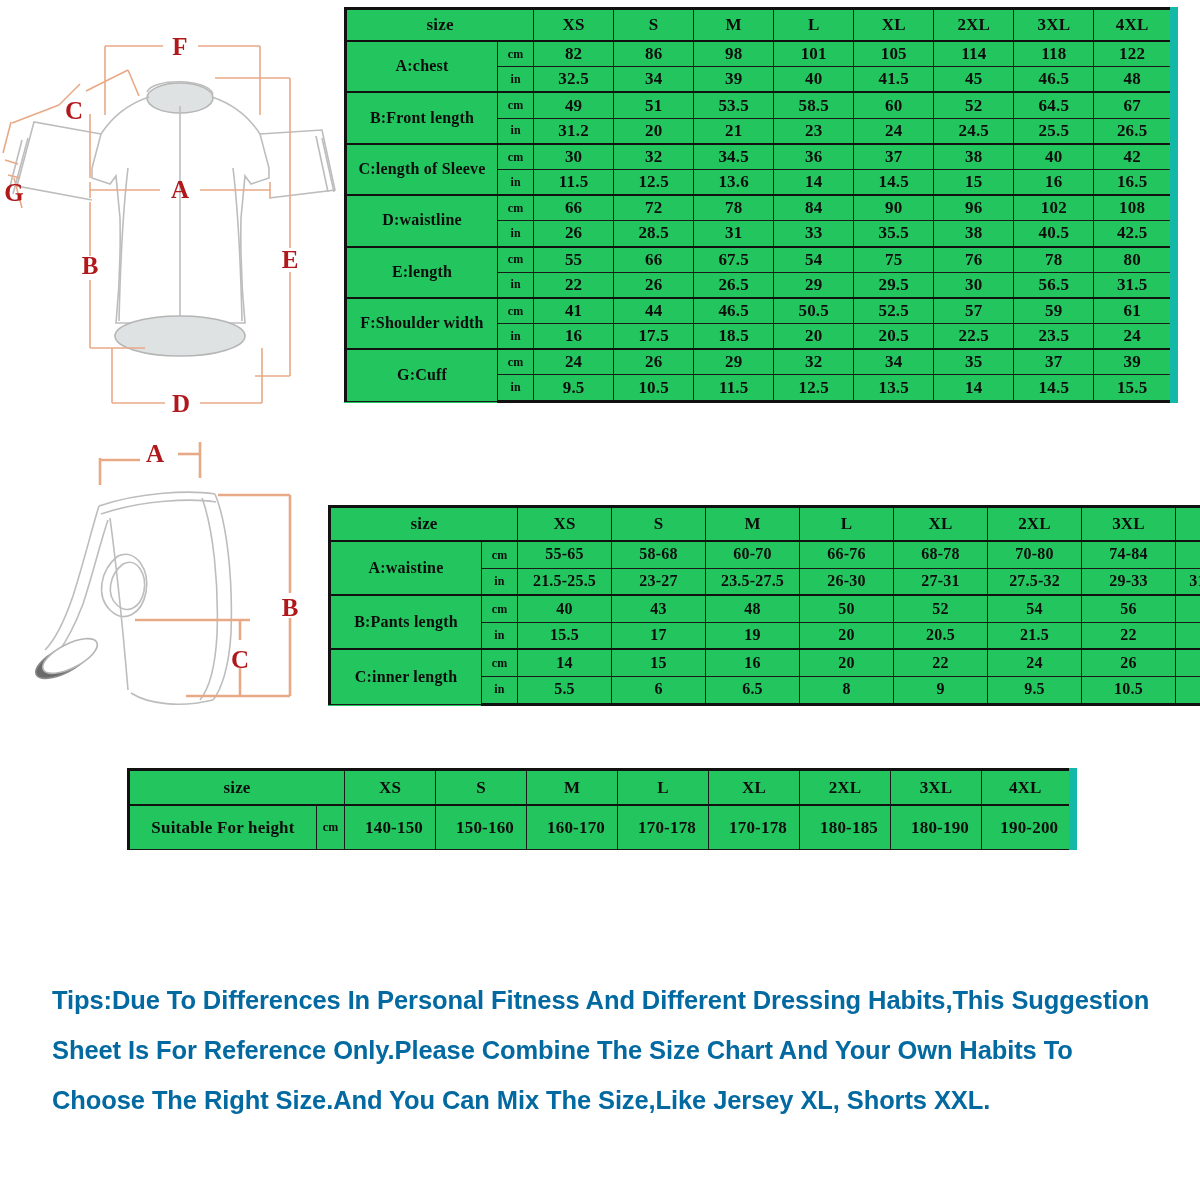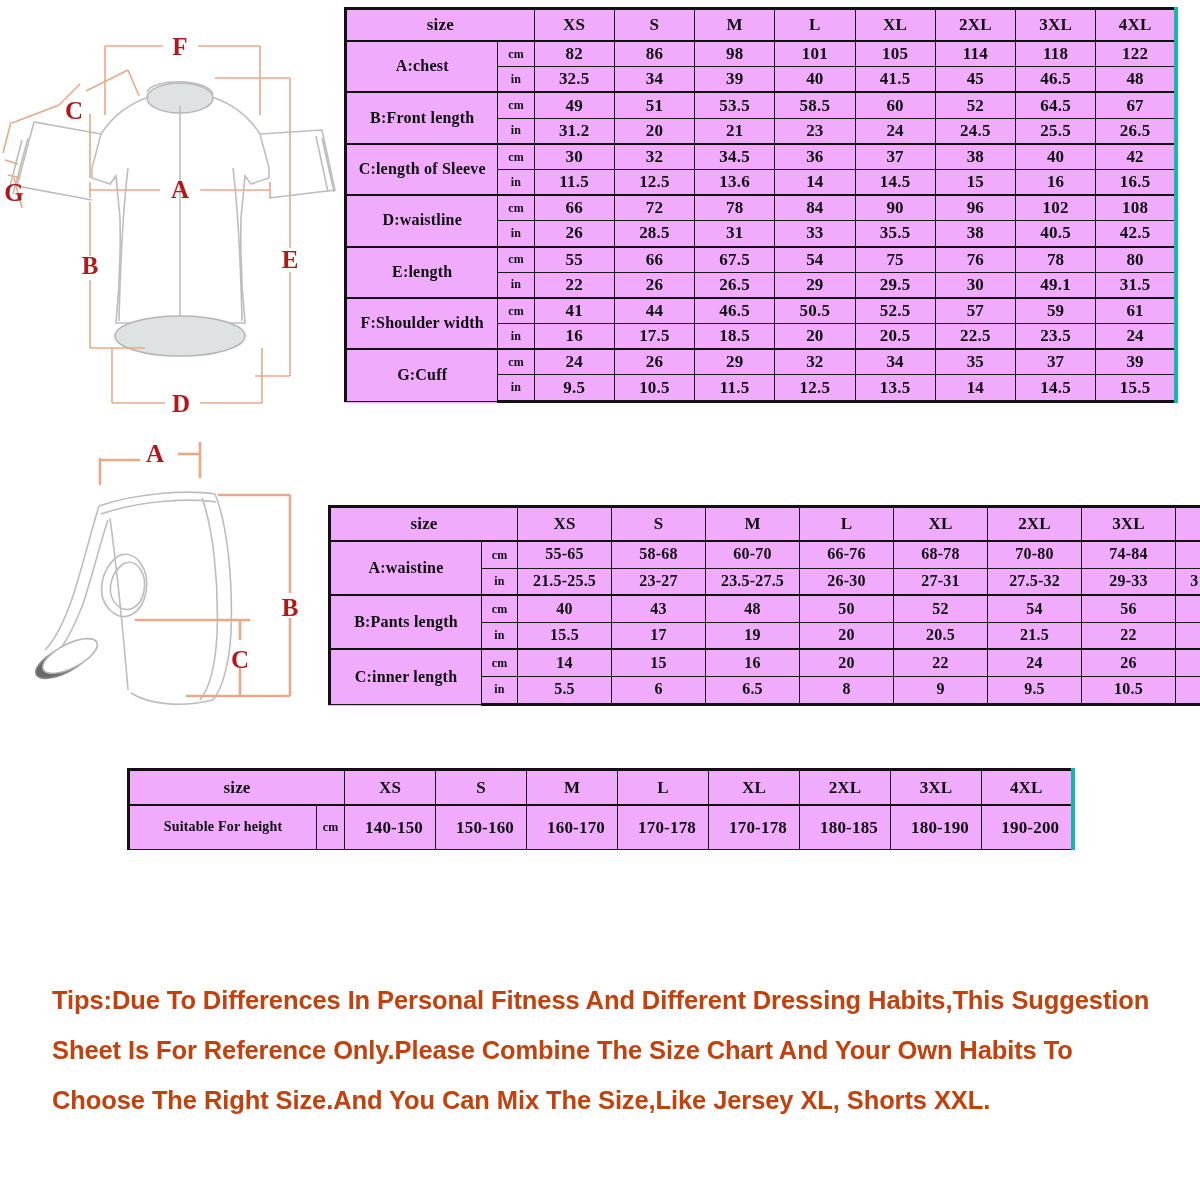--- a/index.html
+++ b/index.html
@@ -12,39 +12,39 @@
     height: 1200px;
     position: relative;
     font-family: "Liberation Serif", serif;
     overflow: hidden;
   }
 
   
   .sz-table {
     position: absolute;
     border-collapse: collapse;
-    background: #f0abfc;
+    background: #22c55e;
     table-layout: fixed;
   }
   .sz-table td {
     border: 1px solid #1a1a1a;
     text-align: center;
     vertical-align: middle;
     color: #0d0d0d;
     font-family: "Liberation Serif", serif;
     font-weight: bold;
     letter-spacing: 0.2px;
     padding: 0;
     line-height: 1.05;
     white-space: nowrap;
   }
   .sz-table .outer-top { border-top: 3px solid #111; }
   .sz-table .outer-bot { border-bottom: 3px solid #111; }
   .sz-table .outer-left { border-left: 3px solid #111; }
-  .sz-table .outer-right { border-right: 4px solid #14b8a6; }
+  .sz-table .outer-right { border-right: 8px solid #14b8a6; }
   .sz-table .grp-top { border-top: 2.5px solid #111; }
 
   .hdr { font-size: 17px; }
   .rowlabel { font-size: 16px; text-align: center; margin-top: 22px; }
   .unit { font-size: 12px; }
   .val { font-size: 17px; }
 
   
   #table-jersey {
     left: 344px;
@@ -74,41 +74,41 @@
   #table-body {
     left: 127px;
     top: 768px;
     width: 945px;
   }
   #table-body .c-label { width: 188px; }
   #table-body .c-unit  { width: 28px; }
   #table-body .c-size  { width: 91px; }
   #table-body td { height: 43px; }
   #table-body .hdr-row td { height: 33px; }
-  #table-body .rowlabel { font-size: 14px; }
+  #table-body .rowlabel { font-size: 17px; }
   #table-body .val { font-size: 17px; padding-left: 8px; }
 
   
   .diagram { position: absolute; }
   #jersey-diagram { left: 0px; top: 18px; width: 340px; height: 400px; }
   #shorts-diagram { left: 0px; top: 428px; width: 330px; height: 292px; }
   .dim-letter {
     font-family: "Liberation Serif", serif;
     font-weight: bold;
     fill: #b0181c;
     font-size: 25px;
   }
 
   
   #tips {
     position: absolute;
     left: 52px;
     top: 975px;
     width: 1105px;
-    color: #c2410c;
+    color: #0369a1;
     font-family: "Liberation Sans", sans-serif;
     font-weight: bold;
     font-size: 25.5px;
     line-height: 50px;
     letter-spacing: -0.1px;
   }
 </style>
 </head>
 <body>
 
@@ -374,21 +374,21 @@
       <td class="val grp-top outer-right">80</td>
     </tr>
     <tr>
       <td class="unit">in</td>
       <td class="val">22</td>
       <td class="val">26</td>
       <td class="val">26.5</td>
       <td class="val">29</td>
       <td class="val">29.5</td>
       <td class="val">30</td>
-      <td class="val">49.1</td>
+      <td class="val">56.5</td>
       <td class="val outer-right">31.5</td>
     </tr>
 
     <tr>
       <td class="rowlabel grp-top outer-left" rowspan="2">F:Shoulder width</td>
       <td class="unit grp-top">cm</td>
       <td class="val grp-top">41</td>
       <td class="val grp-top">44</td>
       <td class="val grp-top">46.5</td>
       <td class="val grp-top">50.5</td>

